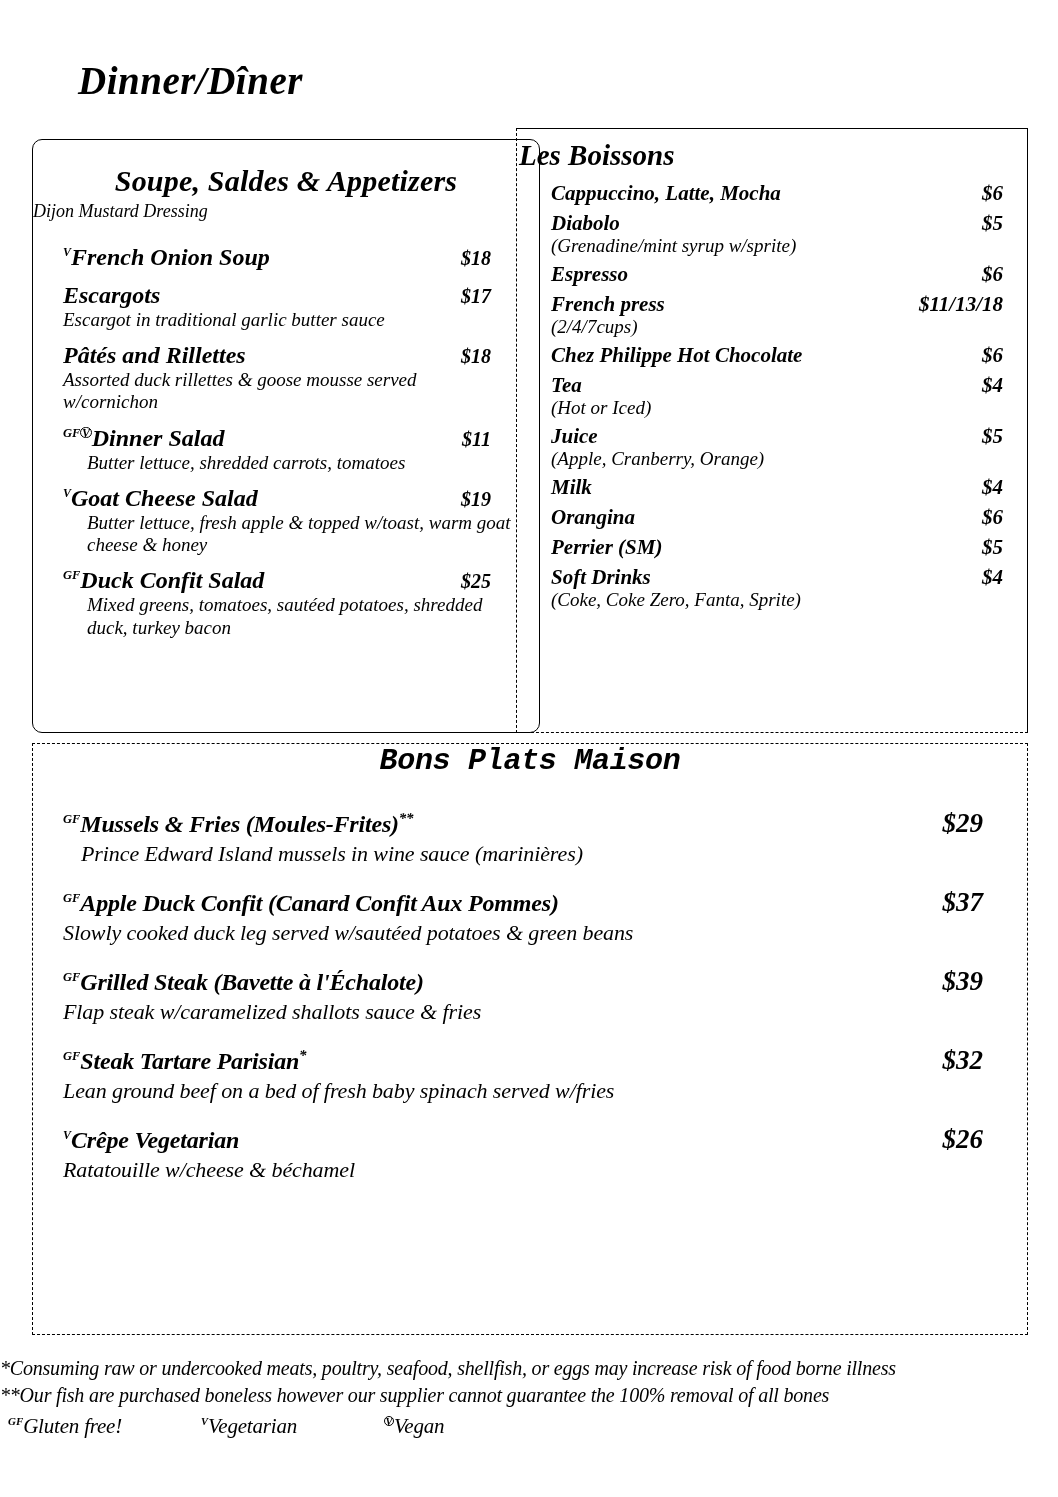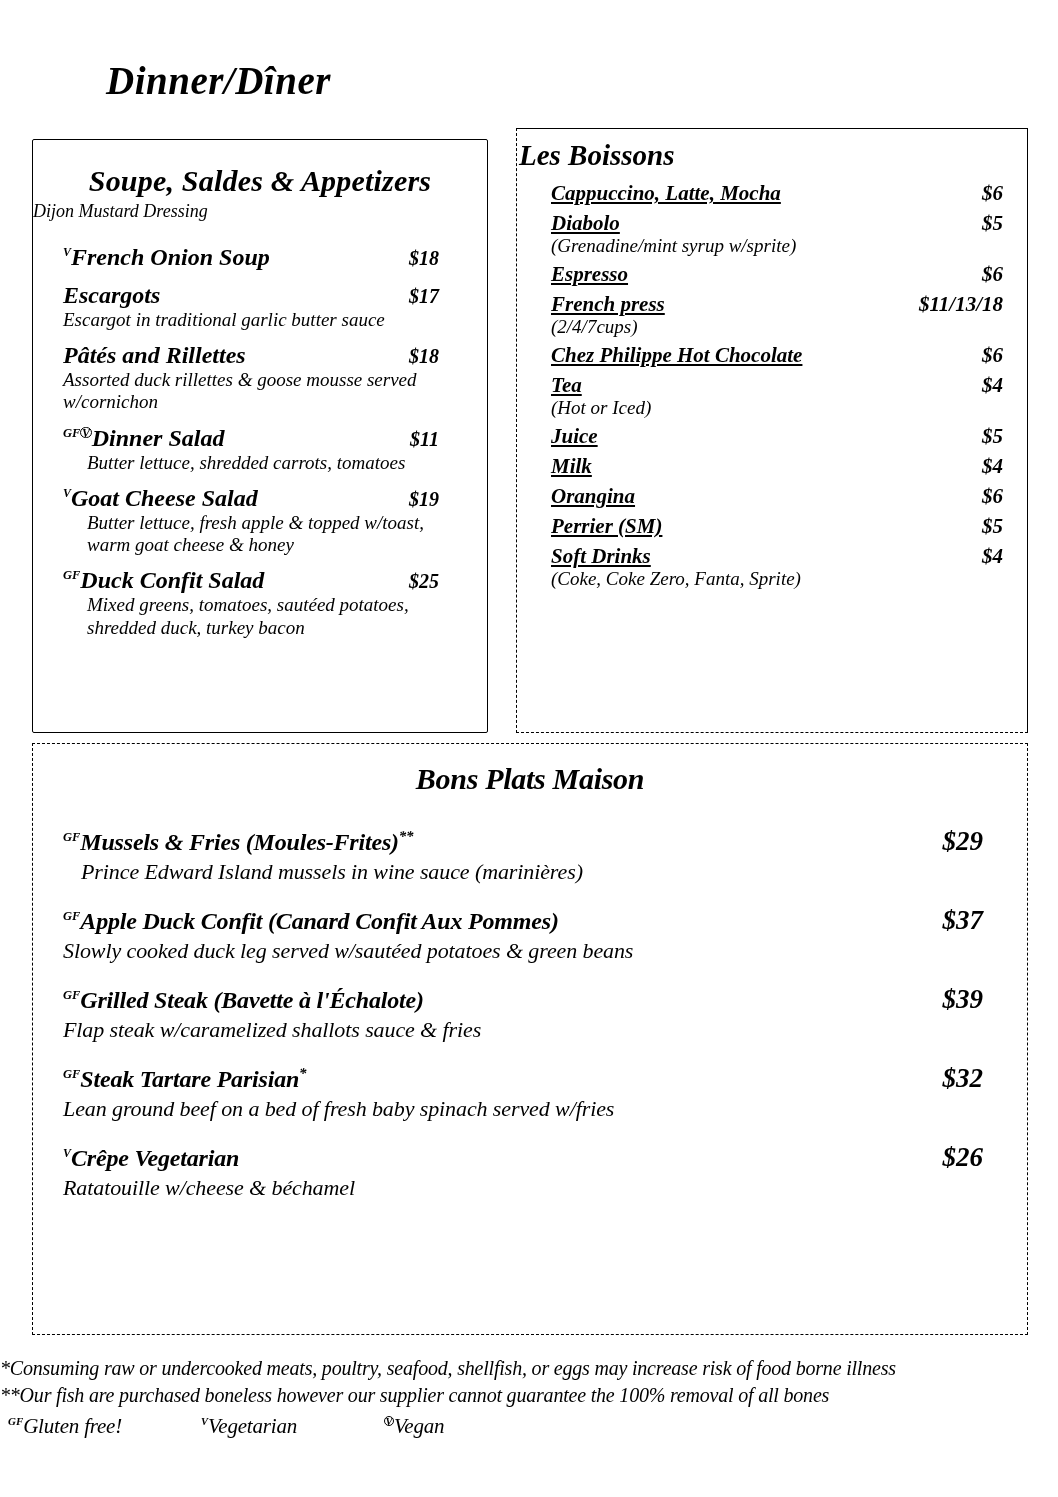--- a/index.html
+++ b/index.html
@@ -18,35 +18,34 @@
 
   
   .page-title {
     position: absolute;
     left: 78px;
     top: 58px;
     font-size: 39px;
     font-weight: bold;
     font-style: italic;
     letter-spacing: 0.5px;
-    margin-left: 28px;
   }
 
   
   .box {
     position: absolute;
     border: 1px solid #000;
     box-sizing: border-box;
   }
   #appetizers-box {
     left: 32px;
     top: 139px;
-    width: 456px;
+    width: 508px;
     height: 594px;
-    border-radius: 2px;
+    border-radius: 10px;
   }
   #drinks-box {
     left: 516px;
     top: 128px;
     width: 512px;
     height: 605px;
     border-style: solid solid dashed dashed;
     border-width: 1px;
   }
   #mains-box {
@@ -78,22 +77,21 @@
   #drinks-title {
     position: absolute;
     left: 2px;
     top: 10px;
     font-size: 29px;
     font-weight: bold;
     font-style: italic;
   }
   #mains-title {
     font-size: 30px;
-    margin-top: 18px;
-    font-family: Liberation Serif, serif;
+    font-family: Liberation Mono, monospace;
     letter-spacing: -0.3px;
   }
 
   
   .app-list {
     margin-top: 22px;
     padding: 0 18px 0 30px;
   }
   .app-item { margin-bottom: 11px; }
   .app-row {
@@ -158,21 +156,20 @@
   .drink-row {
     display: flex;
     align-items: baseline;
     justify-content: space-between;
   }
   .drink-name {
     font-size: 21px;
     font-weight: bold;
     font-style: italic;
     white-space: nowrap;
-    text-decoration: underline;
   }
   .drink-price {
     font-size: 21px;
     font-weight: bold;
     font-style: italic;
     text-align: right;
     white-space: nowrap;
   }
   .drink-note {
     font-size: 19px;
@@ -348,20 +345,21 @@
         <div class="drink-price">$4</div>
       </div>
       <div class="drink-note">(Hot or Iced)</div>
     </div>
 
     <div class="drink-item">
       <div class="drink-row">
         <div class="drink-name">Juice</div>
         <div class="drink-price">$5</div>
       </div>
+      <div class="drink-note">(Apple, Cranberry, Orange)</div>
     </div>
 
     <div class="drink-item">
       <div class="drink-row">
         <div class="drink-name">Milk</div>
         <div class="drink-price">$4</div>
       </div>
     </div>
 
     <div class="drink-item">

